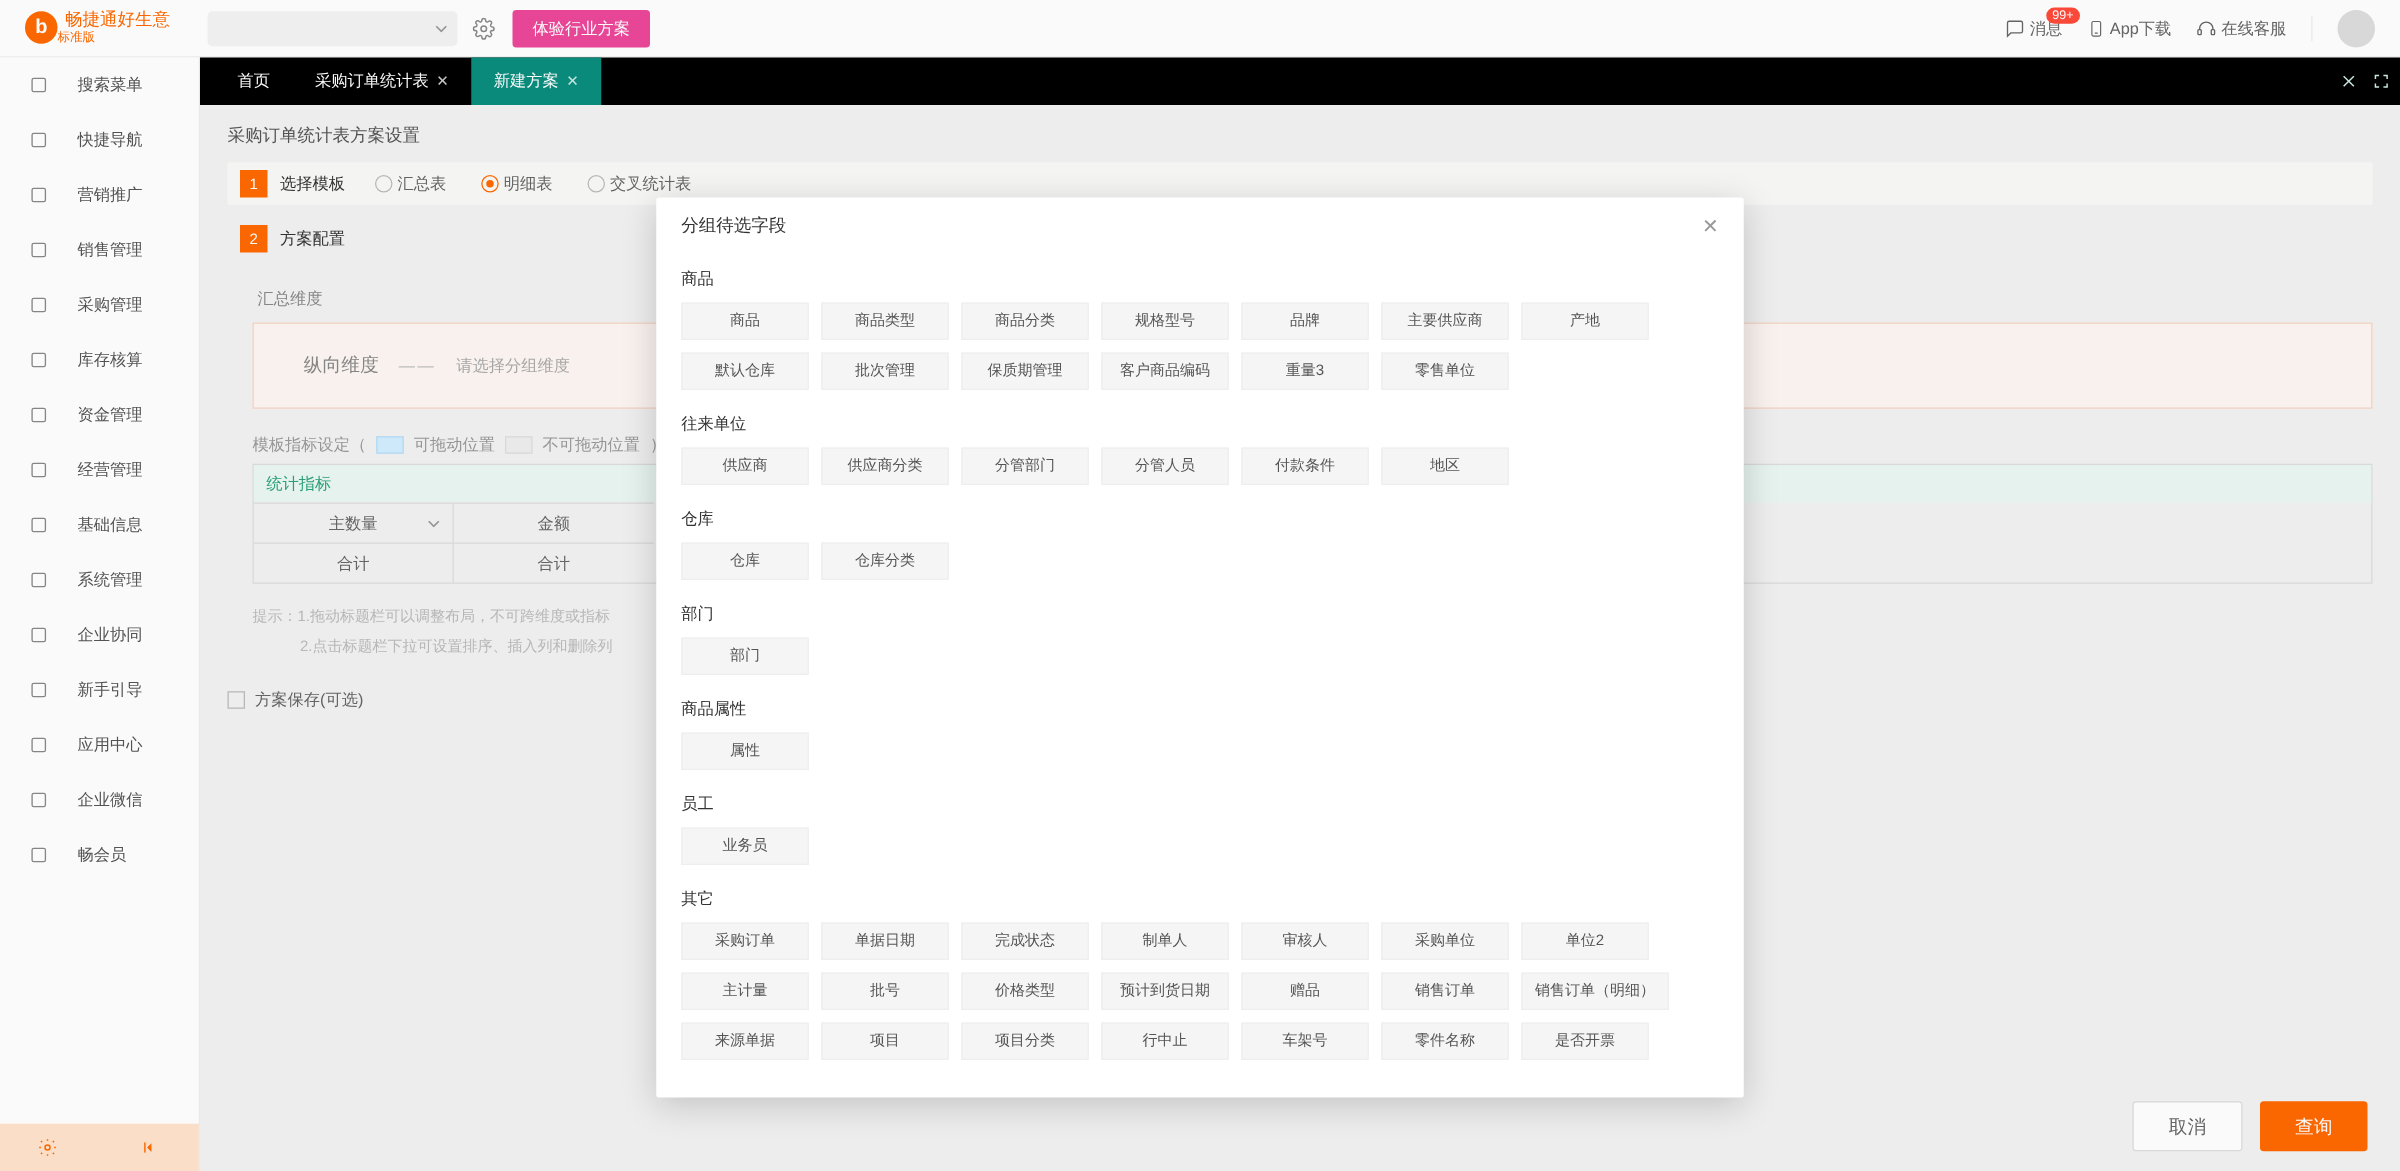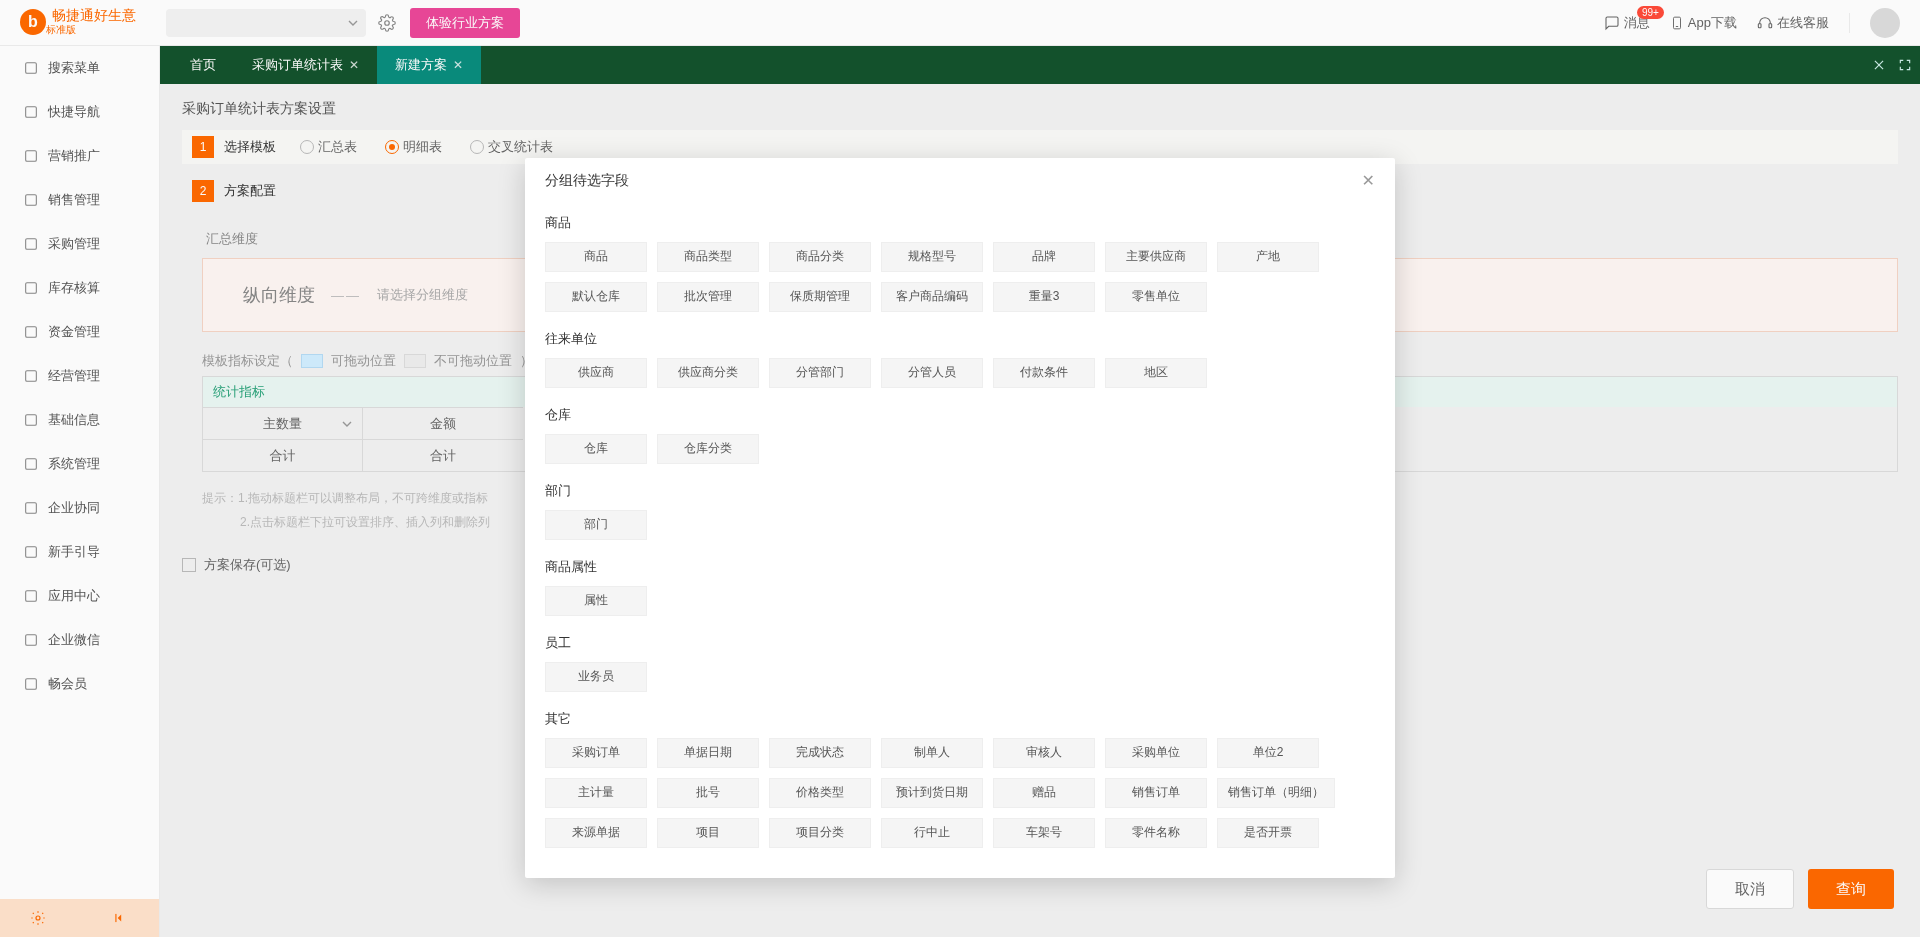--- a/index.html
+++ b/index.html
@@ -18,65 +18,65 @@
 .header-right { margin-left: auto; display: flex; align-items: center; gap: 20px; color: #666; }
 .header-right .hitem { display: flex; align-items: center; gap: 4px; cursor: pointer; position: relative; }
 .badge { position: absolute; top: -8px; right: -14px; background: #ff4b3a; color: #fff; font-size: 10px; border-radius: 8px; padding: 1px 5px; }
 .avatar { width: 30px; height: 30px; border-radius: 50%; background: #ddd; }
 
 
 .app-body { display: flex; height: calc(937px - 46px); }
 
 
 .sidebar { width: 160px; background: #fff; border-right: 1px solid #eee; display: flex; flex-direction: column; }
-.side-item { height: 44px; display: flex; align-items: center; gap: 8px; padding: 0 22px; color: #555; cursor: pointer; font-size: 13px; }
+.side-item { height: 44px; display: flex; align-items: center; gap: 22px; padding: 0 22px; color: #555; cursor: pointer; font-size: 13px; }
 .side-icon { width: 18px; height: 18px; display: inline-flex; align-items: center; justify-content: center; color: #888; }
 .sidebar-footer { margin-top: auto; height: 38px; background: #ffe3cc; display: flex; align-items: center; justify-content: space-between; padding: 0 30px; color: #ff6a00; }
 
 
 .main { flex: 1; display: flex; flex-direction: column; background: #f2f2f2; position: relative; }
-.tabs-bar { height: 38px; background: #14532d; display: flex; align-items: flex-end; padding-left: 12px; color: #fff; position: relative; }
+.tabs-bar { height: 38px; background: #000000; display: flex; align-items: flex-end; padding-left: 12px; color: #fff; position: relative; }
 .tab { height: 38px; padding: 0 18px; display: flex; align-items: center; gap: 6px; font-size: 13px; cursor: pointer; }
 .tab.active { background: #0a8d7e; }
 .tab .close-x { font-size: 12px; opacity: .8; }
 .tabs-right { position: absolute; right: 8px; top: 0; height: 38px; display: flex; align-items: center; gap: 12px; color: #dff; }
 .tabs-right span { cursor: pointer; }
 
 .page { flex: 1; padding: 16px 22px; overflow: auto; }
 .breadcrumb-title { font-size: 14px; color: #555; margin-bottom: 12px; }
 
 .step-row { display: flex; align-items: center; gap: 10px; margin-bottom: 10px; background: #f9f9f7; padding: 6px 10px; }
 .step-num { width: 22px; height: 22px; background: #ff6a00; color: #fff; display: inline-flex; align-items: center; justify-content: center; font-size: 12px; }
 .step-label { font-size: 13px; color: #333; margin-right: 14px; }
 .radio { display: inline-flex; align-items: center; gap: 4px; color: #666; margin-right: 18px; cursor: pointer; }
 .radio .dot { width: 14px; height: 14px; border: 1px solid #bbb; border-radius: 50%; display: inline-block; position: relative; }
 .radio.sel .dot { border-color: #ff6a00; }
 .radio.sel .dot::after { content: ""; position: absolute; inset: 3px; background: #ff6a00; border-radius: 50%; }
 
 .config-section { padding: 4px 0 0 20px; }
 .cfg-sub-label { color: #7aa; font-size: 13px; margin: 8px 0 10px 4px; }
 .dim-box { background: #fef6f3; border: 1px solid #f5d5c5; padding: 24px 40px; display: flex; align-items: center; gap: 16px; margin: 6px 0 20px 0; }
-.dim-label { color: #888; font-size: 18px; }
+.dim-label { color: #888; font-size: 15px; }
 .dim-dash { color: #bbb; letter-spacing: 2px; }
 .dim-placeholder { color: #aaa; }
 .legend-row { color: #999; font-size: 13px; display: flex; align-items: center; gap: 8px; margin: 8px 0 6px 0; }
 .legend-chip { display: inline-block; width: 22px; height: 14px; background: #d2eeff; border: 1px solid #b5dcf5; }
 .legend-chip.gray { background: #eee; border-color: #ddd; }
 .grid-box { border: 1px solid #ddd; margin-top: 6px; }
 .grid-hdr { background: #eaf7f3; color: #2aa37a; padding: 6px 10px; font-size: 13px; }
 .grid-table { display: flex; }
 .gcell { border-right: 1px solid #ddd; border-top: 1px solid #ddd; height: 32px; display: flex; align-items: center; justify-content: center; min-width: 160px; position: relative; color: #666; }
 .gcell:last-child { border-right: none; }
 .gcell .chev { position: absolute; right: 10px; color: #bbb; }
 .hint-lines { color: #bbb; font-size: 12px; margin-top: 14px; line-height: 2; }
 .save-row { margin-top: 22px; display: flex; align-items: center; gap: 8px; color: #666; }
 .checkbox { width: 14px; height: 14px; border: 1px solid #bbb; display: inline-block; }
 
 
-.footer-bar { position: absolute; right: 26px; bottom: 28px; display: flex; gap: 14px; }
+.footer-bar { position: absolute; right: 26px; bottom: 16px; display: flex; gap: 14px; }
 .btn { height: 40px; padding: 0 28px; border: none; border-radius: 3px; cursor: pointer; font-size: 15px; }
 .btn-default { background: #fff; color: #666; border: 1px solid #ddd; }
 .btn-primary2 { background: #ff6a00; color: #fff; }
 
 
 .modal-backdrop { position: absolute; inset: 0; background: rgba(0,0,0,.02); display: flex; align-items: center; justify-content: center; }
 .modal { margin-top: 98px; width: 870px; background: #fff; box-shadow: 0 6px 28px rgba(0,0,0,.18); border-radius: 2px; display: flex; flex-direction: column; max-height: 740px; }
 .modal-head { height: 46px; display: flex; align-items: center; justify-content: space-between; padding: 0 20px; font-size: 14px; color: #333; }
 .modal-close { cursor: pointer; color: #999; font-size: 16px; }
 .modal-body { padding: 4px 20px 12px 20px; overflow-y: auto; overflow-x: auto; }

